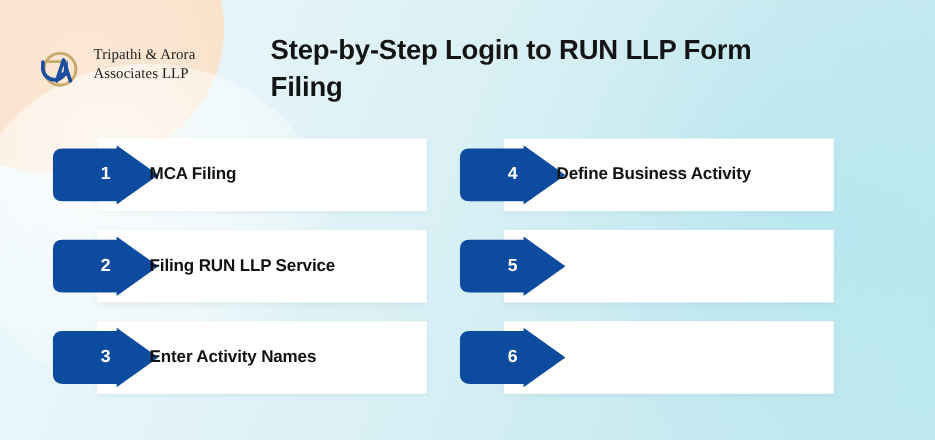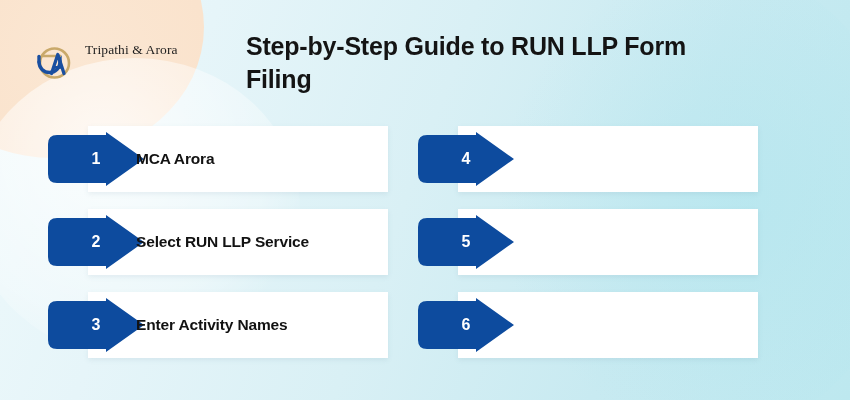--- a/index.html
+++ b/index.html
@@ -151,51 +151,52 @@
         <path d="M9 20 a10.5 10.5 0 0 0 10.5 10.5 a10.5 10.5 0 0 0 10.5 -10.5" fill="none" stroke="#1a4fa0" stroke-width="3.4" stroke-linecap="round"></path>
         <path d="M9 14.5 L9 20" fill="none" stroke="#1a4fa0" stroke-width="3.4" stroke-linecap="round"></path>
         <path d="M30 20 L30 14.5" fill="none" stroke="#1a4fa0" stroke-width="3.4" stroke-linecap="round"></path>
         <path d="M13 14 L30 14" fill="none" stroke="#c9a96a" stroke-width="2.4" stroke-linecap="round"></path>
         <path d="M21.5 31.5 L27.8 12.5 L34 31.5" fill="none" stroke="#1a4fa0" stroke-width="3.3" stroke-linejoin="round" stroke-linecap="round"></path>
         <path d="M24 25.4 L31.6 25.4" fill="none" stroke="#1a4fa0" stroke-width="2.8" stroke-linecap="round"></path>
       </svg>
     </span>
     <span id="brand-text">
       <div id="brand-line1">Tripathi &amp; Arora</div>
+      <div id="brand-line2">Associates LLP</div>
     </span>
   </div>
 
-  <div id="page-title">Step-by-Step Guide to RUN LLP Form Filing</div>
+  <div id="page-title">Step-by-Step Login to RUN LLP Form Filing</div>
 
 </div>
 
 <div id="steps">
 
   <div class="step-col" id="col-left">
 
     <div class="step-row">
       <div class="step-card"></div>
       <div class="step-arrow">
         <svg viewBox="0 0 96 54" aria-hidden="true">
           <path d="M0 12 Q0 3 9 3 L58 3 L58 0 L96 27 L58 54 L58 51 L9 51 Q0 51 0 42 Z" fill="#0d4b9e"></path>
         </svg>
       </div>
       <div class="step-number">1</div>
-      <div class="step-label">MCA Arora</div>
+      <div class="step-label">MCA Filing</div>
     </div>
 
     <div class="step-row">
       <div class="step-card"></div>
       <div class="step-arrow">
         <svg viewBox="0 0 96 54" aria-hidden="true">
           <path d="M0 12 Q0 3 9 3 L58 3 L58 0 L96 27 L58 54 L58 51 L9 51 Q0 51 0 42 Z" fill="#0d4b9e"></path>
         </svg>
       </div>
       <div class="step-number">2</div>
-      <div class="step-label">Select RUN LLP Service</div>
+      <div class="step-label">Filing RUN LLP Service</div>
     </div>
 
     <div class="step-row">
       <div class="step-card"></div>
       <div class="step-arrow">
         <svg viewBox="0 0 96 54" aria-hidden="true">
           <path d="M0 12 Q0 3 9 3 L58 3 L58 0 L96 27 L58 54 L58 51 L9 51 Q0 51 0 42 Z" fill="#0d4b9e"></path>
         </svg>
       </div>
       <div class="step-number">3</div>
@@ -207,20 +208,21 @@
   <div class="step-col" id="col-right">
 
     <div class="step-row">
       <div class="step-card"></div>
       <div class="step-arrow">
         <svg viewBox="0 0 96 54" aria-hidden="true">
           <path d="M0 12 Q0 3 9 3 L58 3 L58 0 L96 27 L58 54 L58 51 L9 51 Q0 51 0 42 Z" fill="#0d4b9e"></path>
         </svg>
       </div>
       <div class="step-number">4</div>
+      <div class="step-label">Define Business Activity</div>
     </div>
 
     <div class="step-row">
       <div class="step-card"></div>
       <div class="step-arrow">
         <svg viewBox="0 0 96 54" aria-hidden="true">
           <path d="M0 12 Q0 3 9 3 L58 3 L58 0 L96 27 L58 54 L58 51 L9 51 Q0 51 0 42 Z" fill="#0d4b9e"></path>
         </svg>
       </div>
       <div class="step-number">5</div>

